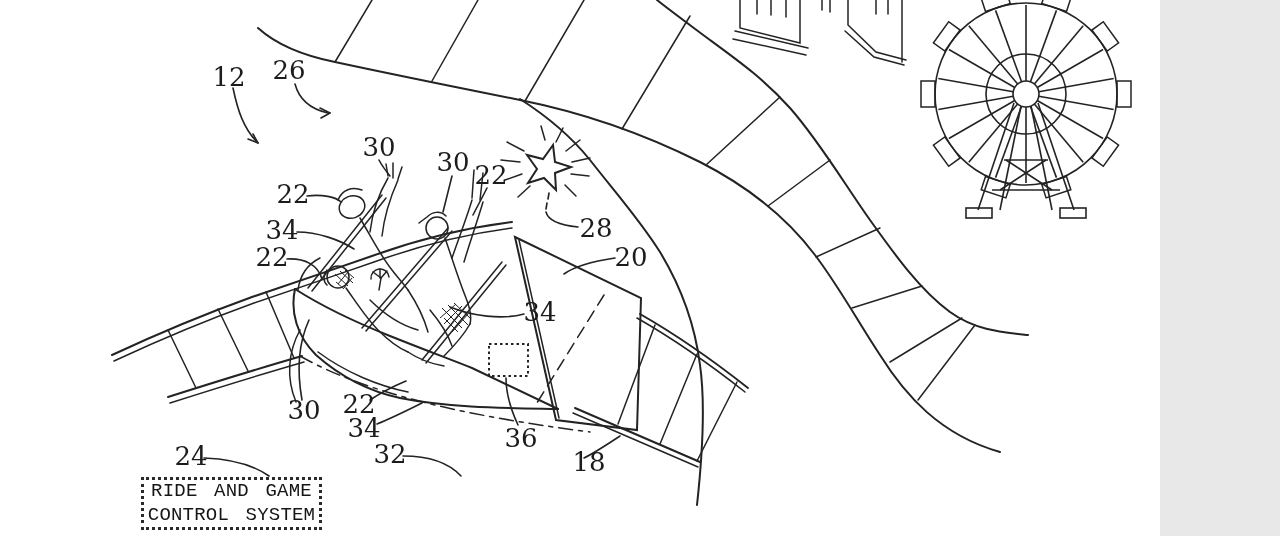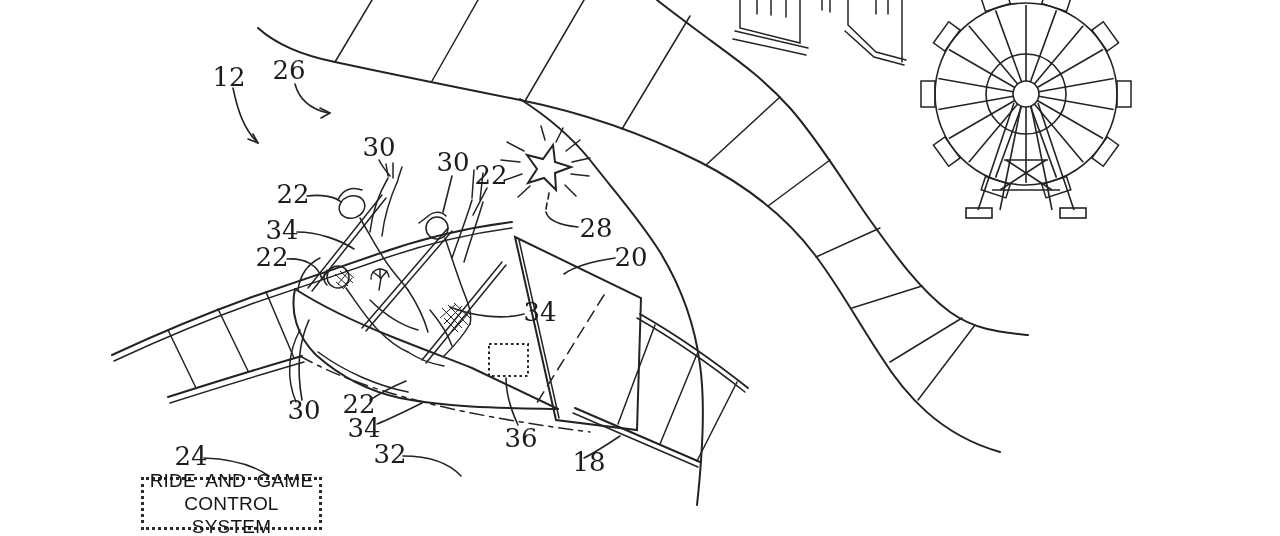--- a/index.html
+++ b/index.html
@@ -1,31 +1,31 @@
 <!DOCTYPE html>
 <html><head>
 <meta charset="utf-8">
 <style>
   html,body { margin:0; padding:0; background:#e8e8e8; }
   .stage {
-    position:relative; width:1280px; height:536px; background:#ffffff;
+    position:relative; width:1160px; height:536px; background:#ffffff;
     overflow:hidden; font-family:"Liberation Sans", sans-serif;
   }
   .stage svg { position:absolute; left:0; top:0; }
   .ref-num {
     font-family:"DejaVu Serif", serif;
     font-size:26px; fill:#1c1c1c;
   }
   .sys-box {
     position:absolute; box-sizing:border-box;
     border:3px dotted #2a2a2a; background:#ffffff;
     display:flex; flex-direction:column; align-items:center; justify-content:center;
     text-align:center; color:#161616;
     font-size:19px; line-height:1.22; letter-spacing:0.2px; word-spacing:5px;
-    font-family:Liberation Sans, sans-serif;
+    font-family:Liberation Mono, monospace;
   }
   .ln  { stroke:#232323; stroke-width:2;   fill:none; stroke-linecap:round; }
   .ln2 { stroke:#232323; stroke-width:1.5; fill:none; stroke-linecap:round; }
   .ldr { stroke:#232323; stroke-width:1.6; fill:none; stroke-linecap:round; }
 </style>
 </head>
 <body>
 
 <div class="stage">
 

